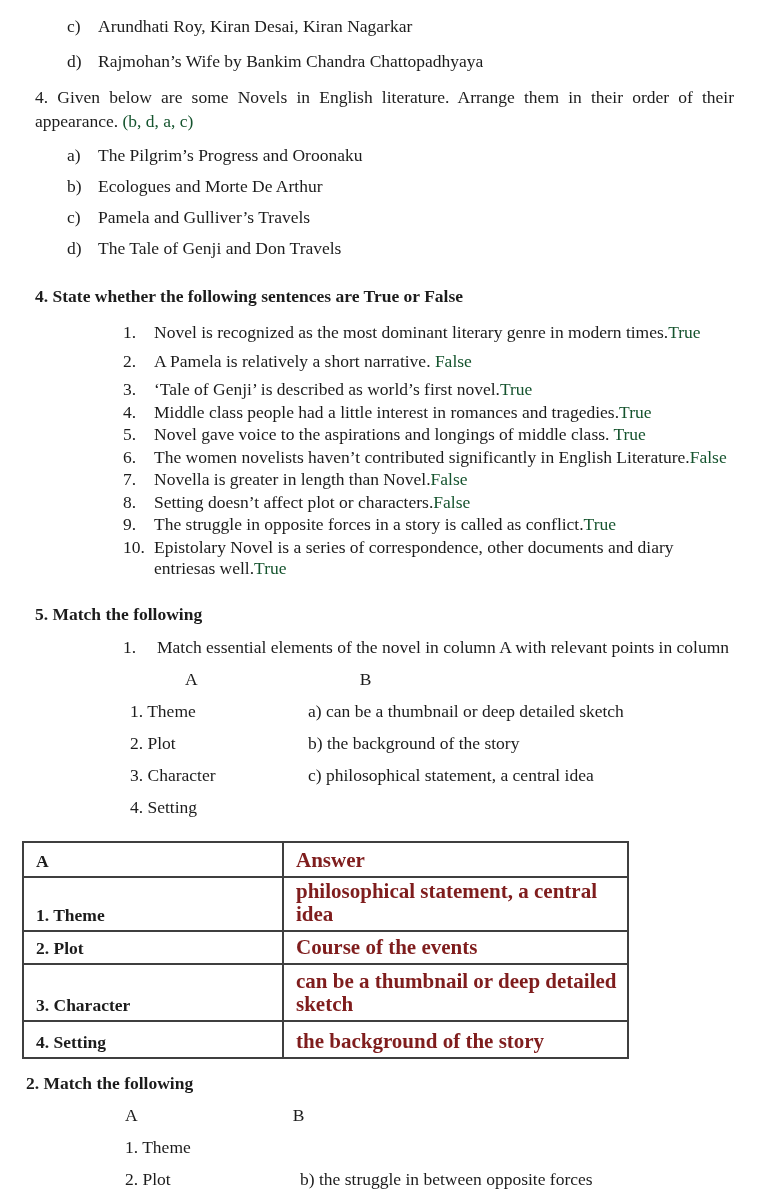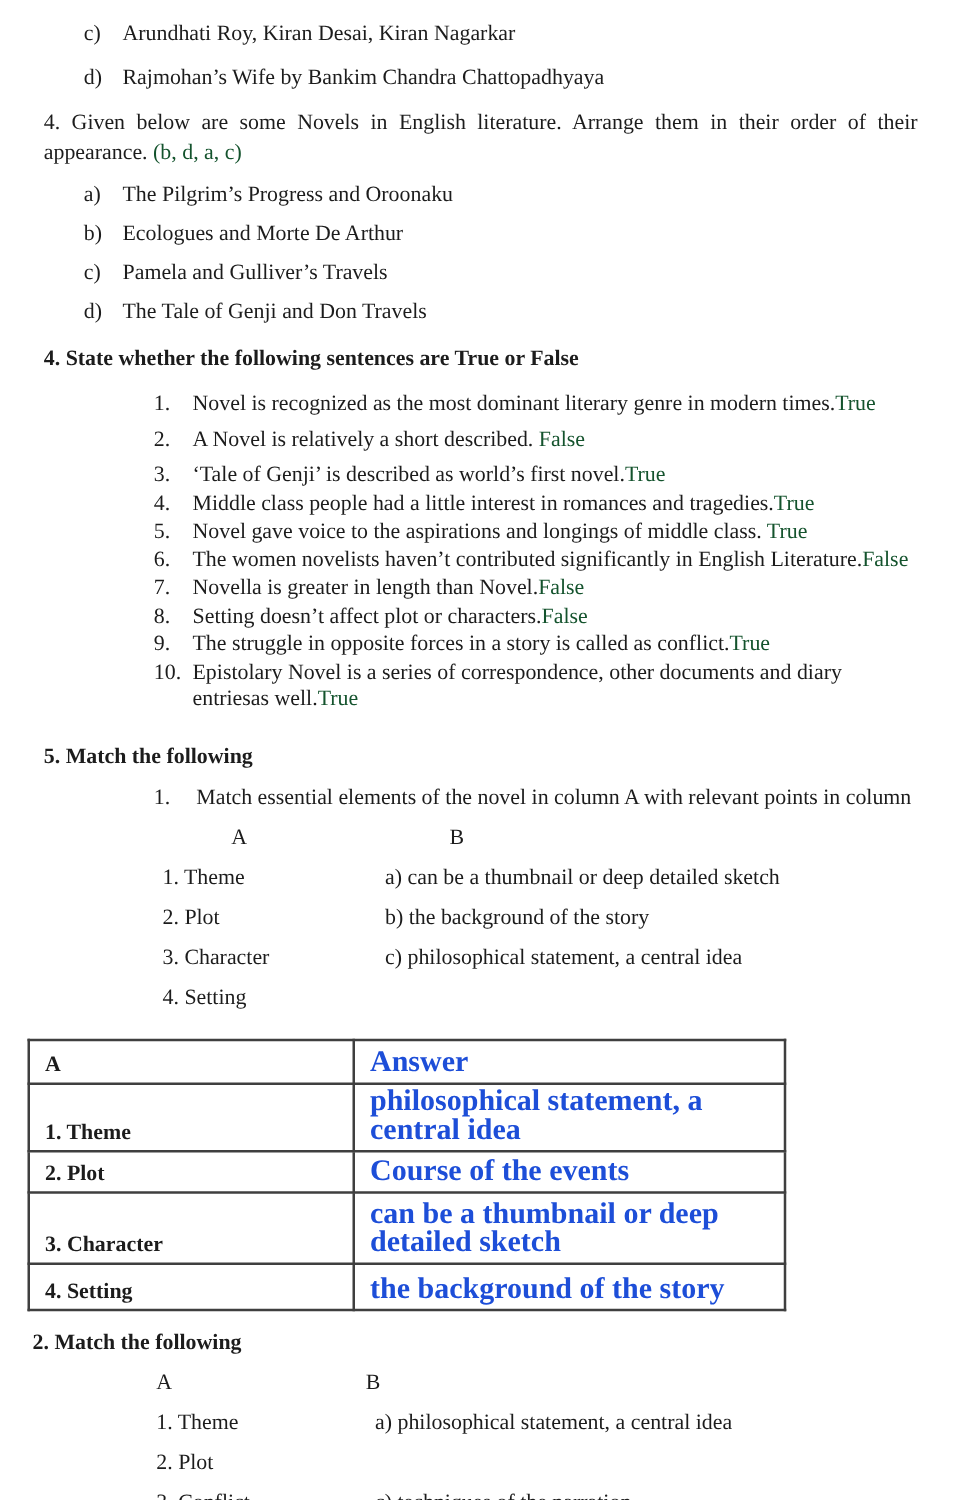--- a/index.html
+++ b/index.html
@@ -27,21 +27,21 @@
   .q-para {
     margin: 12px 0 10px 0;
     text-align: justify;
     line-height: 24px;
   }
   .red { color: #14532d; font-weight: normal; }
 
   .sec-heading {
     font-weight: bold;
     line-height: 24px;
-    margin-top: 14px;
+    margin-top: 24px;
     font-size: 17.5px;
   }
 
   
   .tf-list { margin-top: 14px; margin-left: 88px; margin-right: 6px; }
   .tf-item { display: flex; line-height: 21.5px; margin-bottom: 1px; }
   .tf-item.sp { margin-bottom: 7px; }
   .tf-num { width: 31px; flex: 0 0 31px; }
   .tf-text { flex: 1; }
 
@@ -72,21 +72,21 @@
   }
   .ans-table td {
     border: 2px solid #3f3f3f;
     vertical-align: bottom;
     padding: 2px 8px 4px 12px;
     font-weight: bold;
     line-height: 22px;
   }
   .ans-table col.c1 { width: 260px; }
   .ans-table col.c2 { width: 345px; }
-  .ans-table td.ans { color: #1d4ed8; font-size: 24px; line-height: 23px; }
+  .ans-table td.ans { color: #7f1d1d; font-size: 21px; line-height: 23px; }
   .r-head td { height: 27px; }
   .r1 td { height: 28px; }
   .r2 td { height: 25px; }
   .r3 td { height: 49px; }
   .r4 td { height: 29px; }
 
   .after-table { margin-top: 13px; margin-left: -9px; line-height: 23px; font-weight: bold; }
 </style>
 </head>
 <body>
@@ -127,21 +127,21 @@
 
   <div class="sec-heading">4. State whether the following sentences are True or False</div>
 
   <div class="tf-list">
     <div class="tf-item sp">
       <span class="tf-num">1.</span>
       <div class="tf-text"><span>Novel is recognized as the most dominant literary genre in modern times.</span><span class="red">True</span></div>
     </div>
     <div class="tf-item sp">
       <span class="tf-num">2.</span>
-      <div class="tf-text"><span>A Novel is relatively a short described. </span><span class="red">False</span></div>
+      <div class="tf-text"><span>A Pamela is relatively a short narrative. </span><span class="red">False</span></div>
     </div>
     <div class="tf-item">
       <span class="tf-num">3.</span>
       <div class="tf-text"><span>‘Tale of Genji’ is described as world’s first novel.</span><span class="red">True</span></div>
     </div>
     <div class="tf-item">
       <span class="tf-num">4.</span>
       <div class="tf-text"><span>Middle class people had a little interest in romances and tragedies.</span><span class="red">True</span></div>
     </div>
     <div class="tf-item">
@@ -229,23 +229,23 @@
 
   <div class="after-table">2. Match the following</div>
 
   <div class="ab-head ab-head-2">
     <span>A</span>
     <span class="colb">B</span>
   </div>
 
   <div class="match-row match-row-2">
     <span class="mleft">1. Theme</span>
-    <span class="mright">a) philosophical statement, a central idea</span>
   </div>
   <div class="match-row match-row-2">
     <span class="mleft">2. Plot</span>
+    <span class="mright">b) the struggle in between opposite forces</span>
   </div>
   <div class="match-row match-row-2">
     <span class="mleft">3. Conflict</span>
     <span class="mright">c) techniques of the narration</span>
   </div>
 
 </div>
 
 </body></html>

